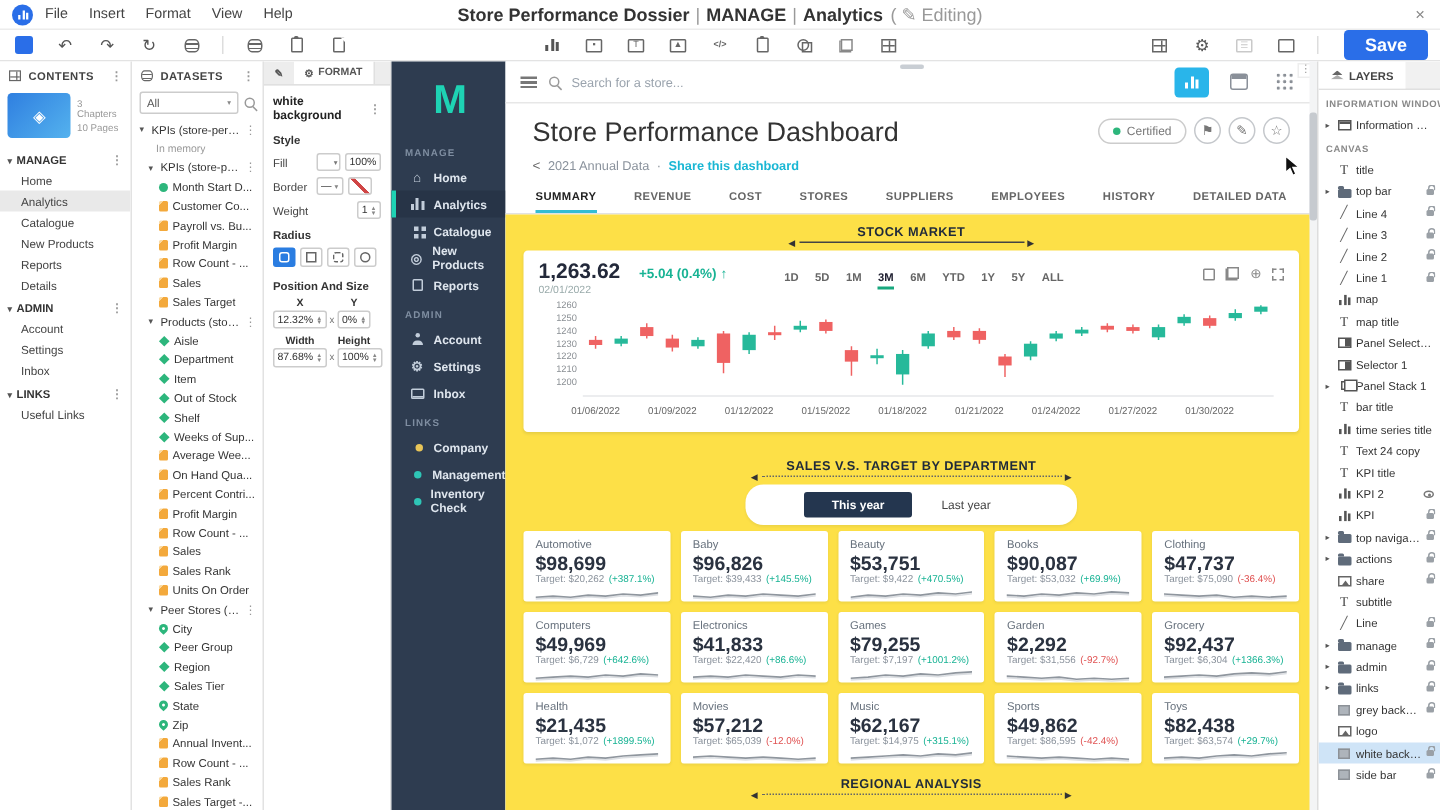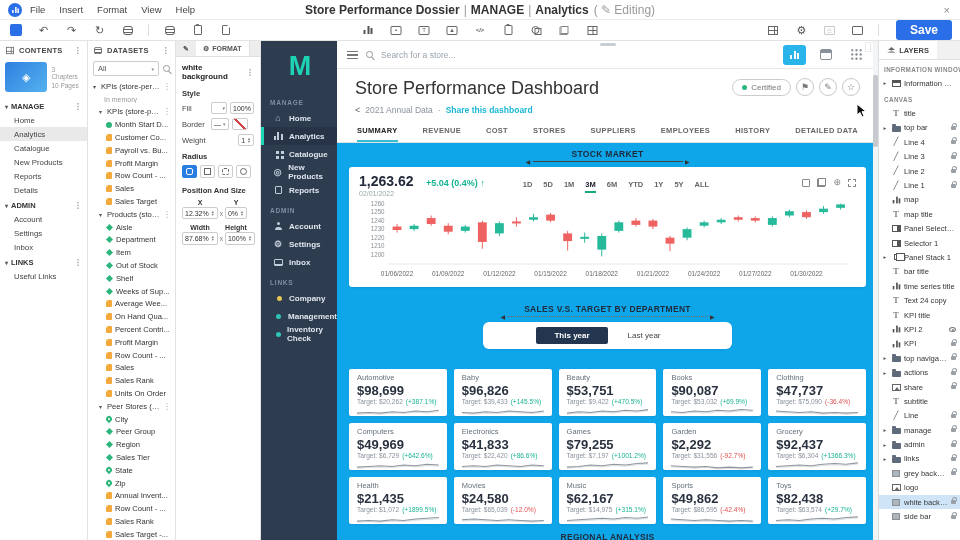--- a/index.html
+++ b/index.html
@@ -154,21 +154,21 @@
   .cert-pill{display:flex;align-items:center;gap:4px;border:1px solid #ccc;border-radius:10px;
     padding:3px 9px;font-size:8px;color:#777}
   .cert-dot{width:5px;height:5px;border-radius:50%;background:#2db67c}
   .circ-btn{width:18px;height:18px;border:1px solid #c5c8cc;border-radius:50%;display:flex;
     align-items:center;justify-content:center;font-size:9px;color:#777}
 
   .dtabs{display:flex;justify-content:space-between;padding:0 20px;border-bottom:1px solid #e2e2e2;flex:0 0 auto}
   .tab{font-size:7.5px;font-weight:bold;letter-spacing:.3px;color:#666;padding:7px 0 5px;border-bottom:2px solid transparent}
   .tab.active{color:#222;border-bottom-color:#35bdd3}
 
-  .dbody{flex:1;background:#0ea5e9;padding:6px 12px 0;overflow:hidden;min-height:0}
+  .dbody{flex:1;background:#fde047;padding:6px 12px 0;overflow:hidden;min-height:0}
   .sec-title{text-align:center;font-size:8.5px;font-weight:bold;color:#1f2a3a;letter-spacing:.3px}
   .sec-arrow{width:150px;margin:2px auto 5px;height:0;border-top:1px solid #444;position:relative}
   .sec-arrow.dotted{border-top:1px dotted #666;width:200px}
   .sec-arrow::before,.sec-arrow::after{position:absolute;top:-4.5px;font-size:6px;color:#333}
   .sec-arrow::before{content:"◀";left:-7px}
   .sec-arrow::after{content:"▶";right:-7px}
 
   .stock-card{background:#fff;border-radius:3px;box-shadow:0 1px 2px rgba(31,45,61,.1);padding:5px 10px 2px;margin-bottom:17px}
   .stock-top{display:flex;align-items:flex-start}
   .price{font-size:14px;font-weight:bold;color:#23293a}
@@ -180,22 +180,22 @@
   .stock-tools{margin-left:auto;display:flex;gap:7px;align-items:center;color:#888;margin-top:6px}
   .t-sq{width:8px;height:8px;border:1px solid #888;border-radius:1px}
   .t-copy{width:9px;height:9px;position:relative}
   .t-copy::before{content:"";position:absolute;left:0;bottom:0;width:6px;height:6px;border:1px solid #888}
   .t-copy::after{content:"";position:absolute;right:0;top:0;width:6px;height:6px;border:1px solid #888;background:#fff}
   .t-target{font-size:9px;line-height:1}
   .t-expand{width:8px;height:8px;border:1px dashed #888}
   .ax{font-size:6.3px;fill:#8a8f94}
   .axx{font-size:6.6px;fill:#666}
 
-  .toggle-wrap{background:#fff;width:249px;margin:2px auto 20px;padding:5px;display:flex;
-    justify-content:center;gap:2px;border-radius:6px;box-shadow:0 1px 2px rgba(31,45,61,.08)}
+  .toggle-wrap{background:#fff;width:221px;margin:2px auto 4px;padding:5px;display:flex;
+    justify-content:center;gap:2px;border-radius:12px;box-shadow:0 1px 2px rgba(31,45,61,.08)}
   .tg{font-size:8px;padding:4px 18px;border-radius:2px;color:#444}
   .tg.active{background:#24364f;color:#fff;font-weight:bold}
 
   .cards{display:grid;grid-template-columns:repeat(5,1fr);gap:7px}
   .card{background:#fff;border-radius:2px;padding:4px 8px 0;box-shadow:0 1px 2px rgba(31,45,61,.08);overflow:hidden}
   .cname{font-size:7.5px;color:#66707c}
   .cval{font-size:13px;font-weight:bold;color:#2a3240;margin:1px 0 0}
   .ctgt{font-size:6.6px;color:#8a929c;display:flex;gap:3px;white-space:nowrap}
   .chg.pos{color:#18b394}
   .chg.neg{color:#e05252}
@@ -970,21 +970,21 @@
                   <span>Target: $1,072</span>
                   <span class="chg pos">(+1899.5%)</span>
                 </div>
                 <svg viewBox="0 0 100 14" preserveAspectRatio="none" class="spark">
                   <polyline points="0.0,10 14.3,9 28.6,10 42.9,8 57.1,9 71.4,7 85.7,6 100.0,5" class="spark-sh" transform="translate(0,1.6)"></polyline>
                   <polyline points="0.0,10 14.3,9 28.6,10 42.9,8 57.1,9 71.4,7 85.7,6 100.0,5" class="spark-ln"></polyline>
                 </svg>
               </div>
               <div class="card">
                 <div class="cname">Movies</div>
-                <div class="cval">$24,580</div>
+                <div class="cval">$57,212</div>
                 <div class="ctgt">
                   <span>Target: $65,039</span>
                   <span class="chg neg">(-12.0%)</span>
                 </div>
                 <svg viewBox="0 0 100 14" preserveAspectRatio="none" class="spark">
                   <polyline points="0.0,8 14.3,7 28.6,8 42.9,9 57.1,8 71.4,9 85.7,10 100.0,9" class="spark-sh" transform="translate(0,1.6)"></polyline>
                   <polyline points="0.0,8 14.3,7 28.6,8 42.9,9 57.1,8 71.4,9 85.7,10 100.0,9" class="spark-ln"></polyline>
                 </svg>
               </div>
               <div class="card">

